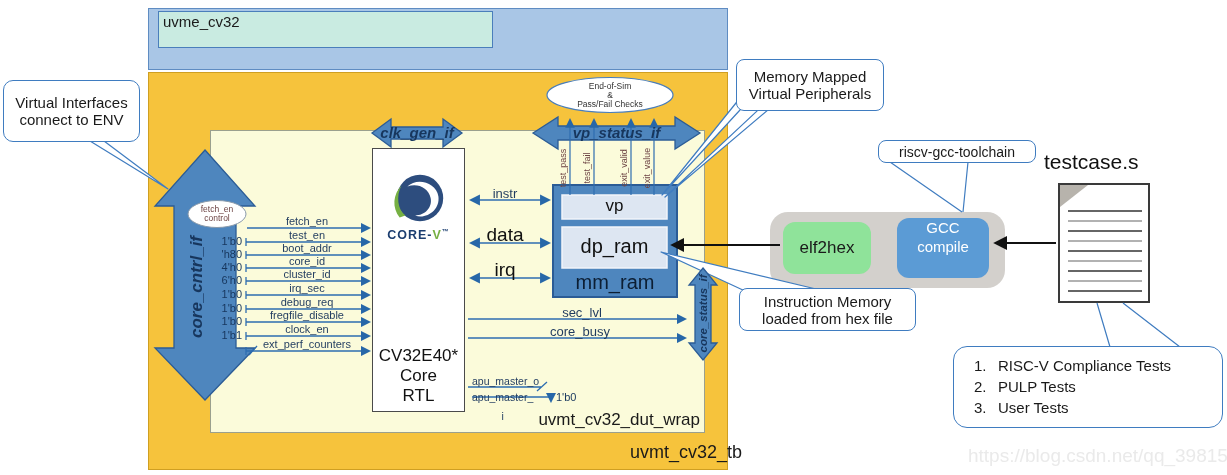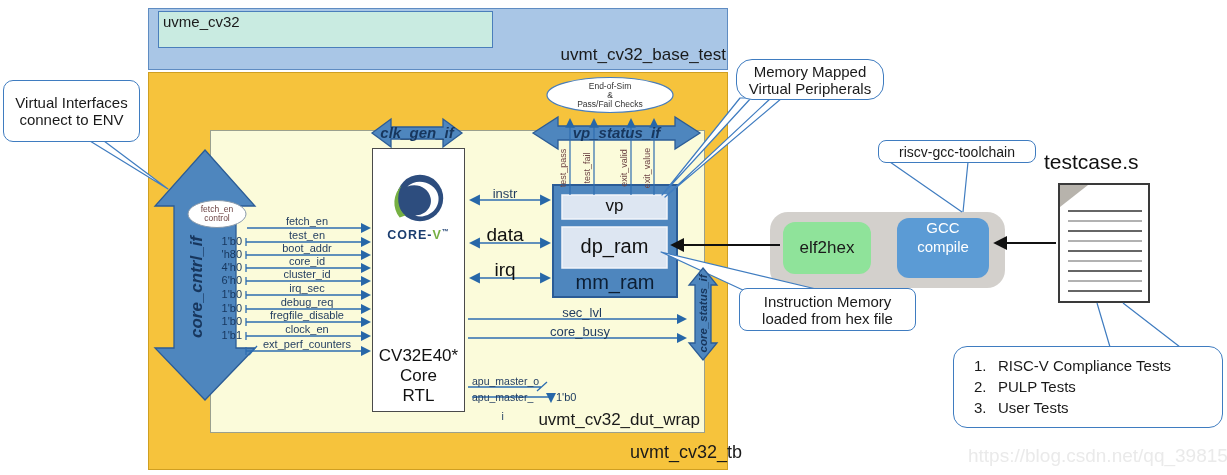--- a/index.html
+++ b/index.html
@@ -120,21 +120,20 @@
     <path d="M570,195 V120" stroke="#2e6db0" stroke-width="1.2" marker-end="url(#ab)"></path>
     <path d="M594,195 V120" stroke="#2e6db0" stroke-width="1.2" marker-end="url(#ab)"></path>
     <path d="M631,195 V120" stroke="#2e6db0" stroke-width="1.2" marker-end="url(#ab)"></path>
     <path d="M654,195 V120" stroke="#2e6db0" stroke-width="1.2" marker-end="url(#ab)"></path>
 
     <path d="M1056,243 H996" stroke="#111" stroke-width="2" marker-end="url(#ak)"></path>
     <path d="M780,245 H673" stroke="#111" stroke-width="2" marker-end="url(#ak)"></path>
   </svg>
 
   <div class="abs z3" style="left:163px;top:13px;font-size:15px;">uvme_cv32</div>
-  <div class="abs z3 rgt" style="left:450px;top:45px;width:276px;font-size:17px;">uvmt_cv32_base_test</div>
   <div class="abs z3 rgt" style="left:524px;top:442px;width:218px;font-size:18px;">uvmt_cv32_tb</div>
   <div class="abs z3 rgt" style="left:430px;top:410px;width:270px;font-size:17px;">uvmt_cv32_dut_wrap</div>
 
   <div class="abs z3 ctr iflabel" style="left:372px;top:124px;width:90px;font-size:15px;">clk_gen_if</div>
   <div class="abs z3 ctr iflabel" style="left:533px;top:124px;width:167px;font-size:15px;">vp_status_if</div>
   <div class="abs z3 ctr iflabel" style="left:117px;top:277px;width:160px;height:20px;font-size:17px;transform:rotate(-90deg);">core_cntrl_if</div>
   <div class="abs z3 ctr iflabel" style="left:651px;top:307px;width:104px;height:13px;font-size:11.5px;transform:rotate(-90deg);">core_status_if</div>
 
   <div class="abs z3 ctr pre" style="left:547px;top:82px;width:126px;font-size:8.5px;line-height:9px;color:#333;">End-of-Sim
 &amp;
@@ -192,21 +191,21 @@
   <div class="vlabel" style="left:557px;top:163px;">test_fail</div>
   <div class="vlabel" style="left:594px;top:163px;">exit_valid</div>
   <div class="vlabel" style="left:617px;top:163px;">exit_value</div>
 
   <div class="abs z3 ctr" style="left:562px;top:196px;width:105px;font-size:17px;color:#111;">vp</div>
   <div class="abs z3 ctr" style="left:562px;top:235px;width:105px;font-size:20px;color:#111;">dp_ram</div>
   <div class="abs z3 ctr" style="left:553px;top:271px;width:124px;font-size:20px;color:#0c1e33;">mm_ram</div>
 
   <div class="callout pre" style="left:3px;top:80px;width:137px;height:62px;border-radius:10px;font-size:15px;">Virtual Interfaces
 connect to ENV</div>
-  <div class="callout pre" style="left:736px;top:59px;width:148px;height:41px;border-radius:16px;font-size:15px;">Memory Mapped
+  <div class="callout pre" style="left:736px;top:59px;width:148px;height:52px;border-radius:8px;font-size:15px;">Memory Mapped
 Virtual Peripherals</div>
   <div class="callout" style="left:878px;top:140px;width:158px;height:23px;border-radius:8px;font-size:14px;">riscv-gcc-toolchain</div>
   <div class="callout pre" style="left:739px;top:288px;width:177px;height:43px;border-radius:8px;font-size:15px;">Instruction Memory
 loaded from hex file</div>
 
   <div class="callout" style="left:953px;top:346px;width:270px;height:82px;border-radius:14px;flex-direction:column;align-items:stretch;justify-content:flex-start;padding-top:6px;text-align:left;">
     <div class="listrow">
       <span class="n">1.</span>
       <span>RISC-V Compliance Tests</span>
     </div>

